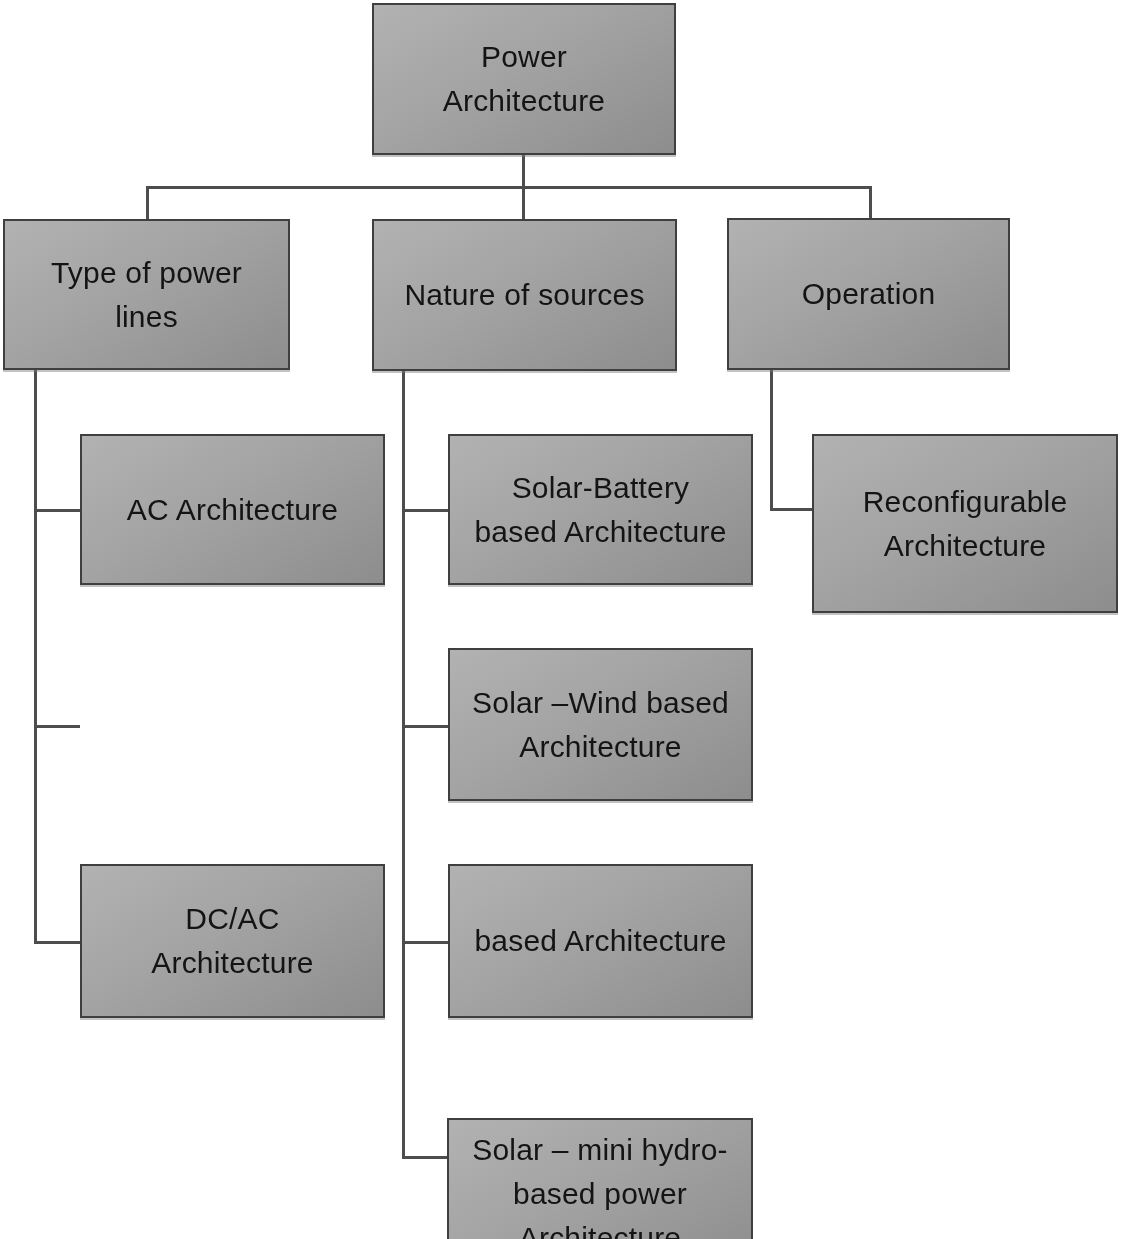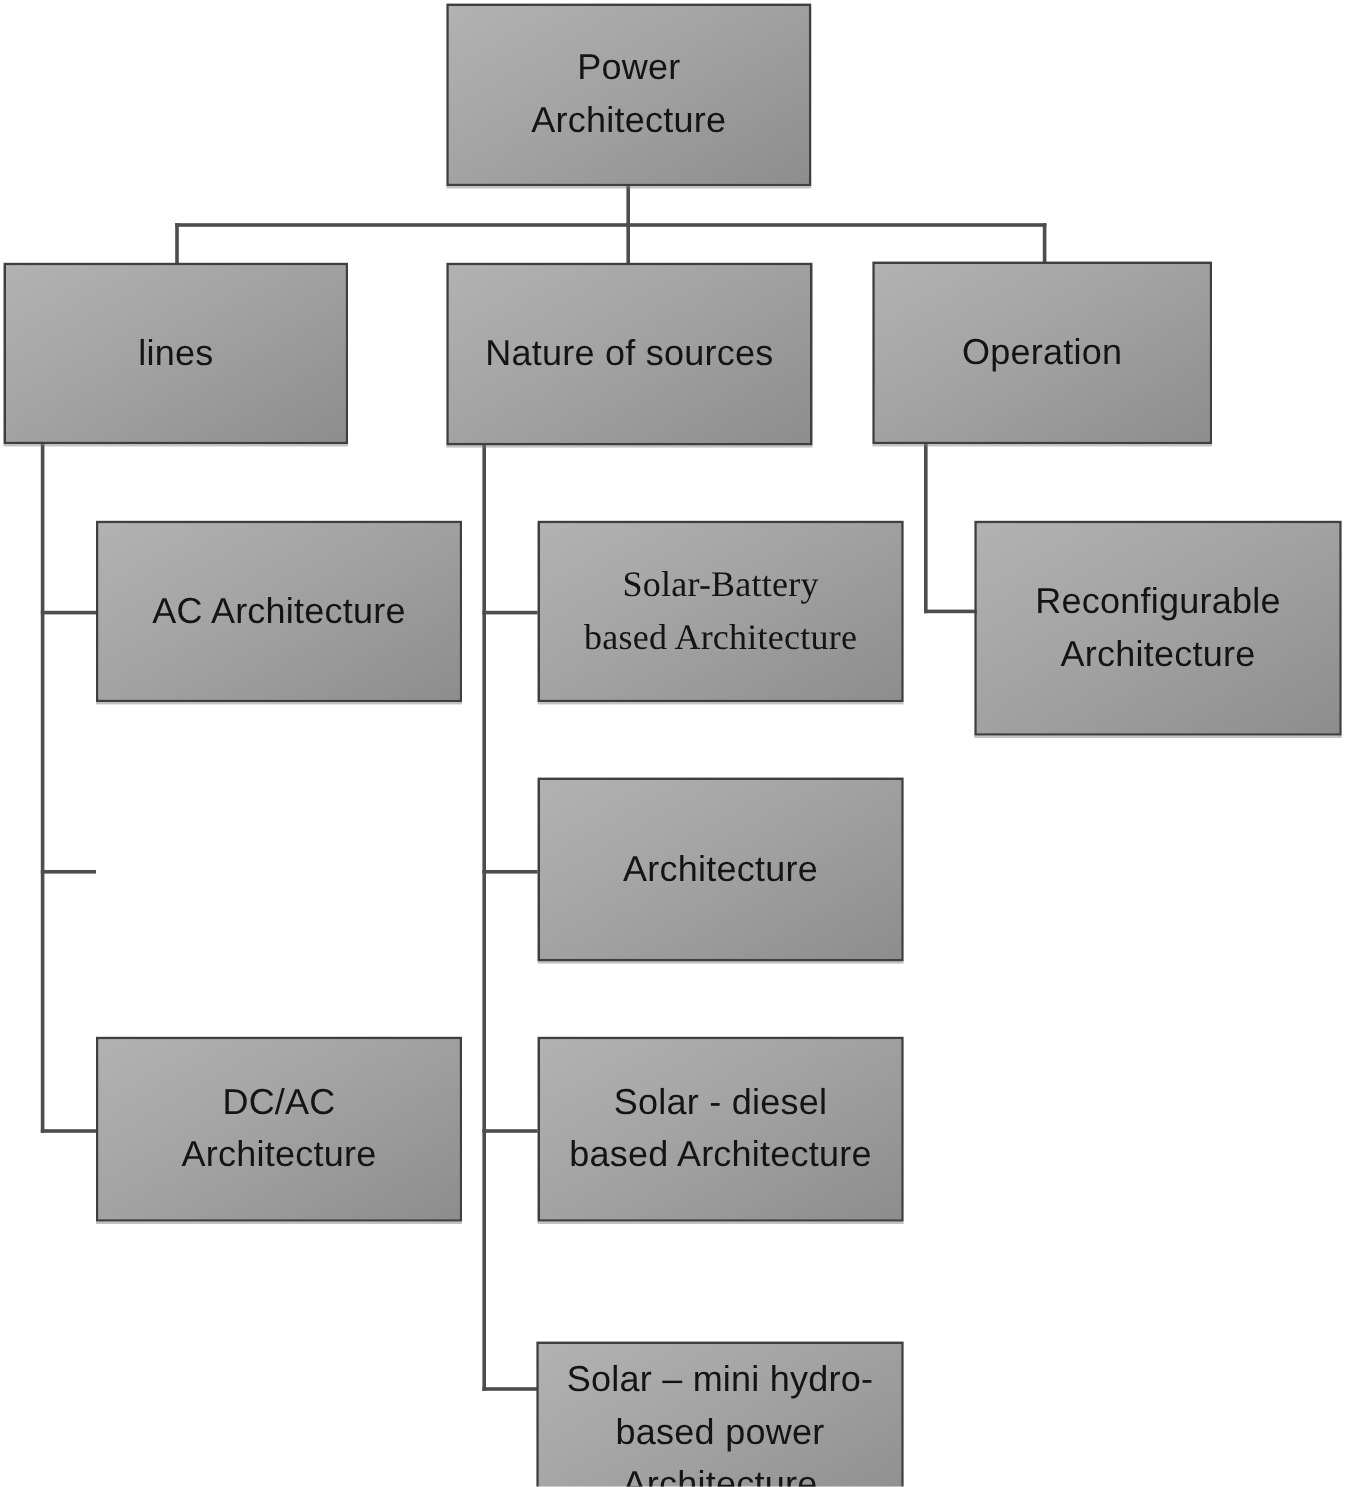--- a/index.html
+++ b/index.html
@@ -64,20 +64,21 @@
 
   <div class="connector" style="left:770px; top:369px; width:3px; height:142px;"></div>
   <div class="connector" style="left:770px; top:508px; width:44px; height:3px;"></div>
 
   <div class="node" style="left:372px; top:3px; width:304px; height:152px;">
     <span class="line">Power</span>
     <span class="line">Architecture</span>
   </div>
 
   <div class="node" style="left:3px; top:219px; width:287px; height:151px;">
+    <span class="line">Type of power</span>
     <span class="line">lines</span>
   </div>
 
   <div class="node" style="left:727px; top:218px; width:283px; height:152px;">
     <span class="line">Operation</span>
   </div>
 
   <div class="node" style="left:372px; top:219px; width:305px; height:152px;">
     <span class="line">Nature of sources</span>
   </div>
@@ -85,31 +86,31 @@
   <div class="node" style="left:80px; top:434px; width:305px; height:151px;">
     <span class="line">AC Architecture</span>
   </div>
 
 
   <div class="node" style="left:80px; top:864px; width:305px; height:154px;">
     <span class="line">DC/AC</span>
     <span class="line">Architecture</span>
   </div>
 
-  <div class="node" style="left:448px; top:434px; width:305px; height:151px;font-family:Liberation Serif, serif;">
+  <div class="node" style="left:448px; top:434px; width:305px; height:151px;">
     <span class="line">Solar-Battery</span>
     <span class="line">based Architecture</span>
   </div>
 
   <div class="node" style="left:448px; top:648px; width:305px; height:153px;">
+    <span class="line">Solar –Wind based</span>
     <span class="line">Architecture</span>
   </div>
 
   <div class="node" style="left:448px; top:864px; width:305px; height:154px;">
-    <span class="line">Solar - diesel</span>
     <span class="line">based Architecture</span>
   </div>
 
   <div class="node" style="left:447px; top:1082px; width:306px; height:152px;margin-top:36px;">
     <span class="line">Solar – mini hydro-</span>
     <span class="line">based power</span>
     <span class="line">Architecture</span>
   </div>
 
   <div class="node" style="left:812px; top:434px; width:306px; height:179px;">

